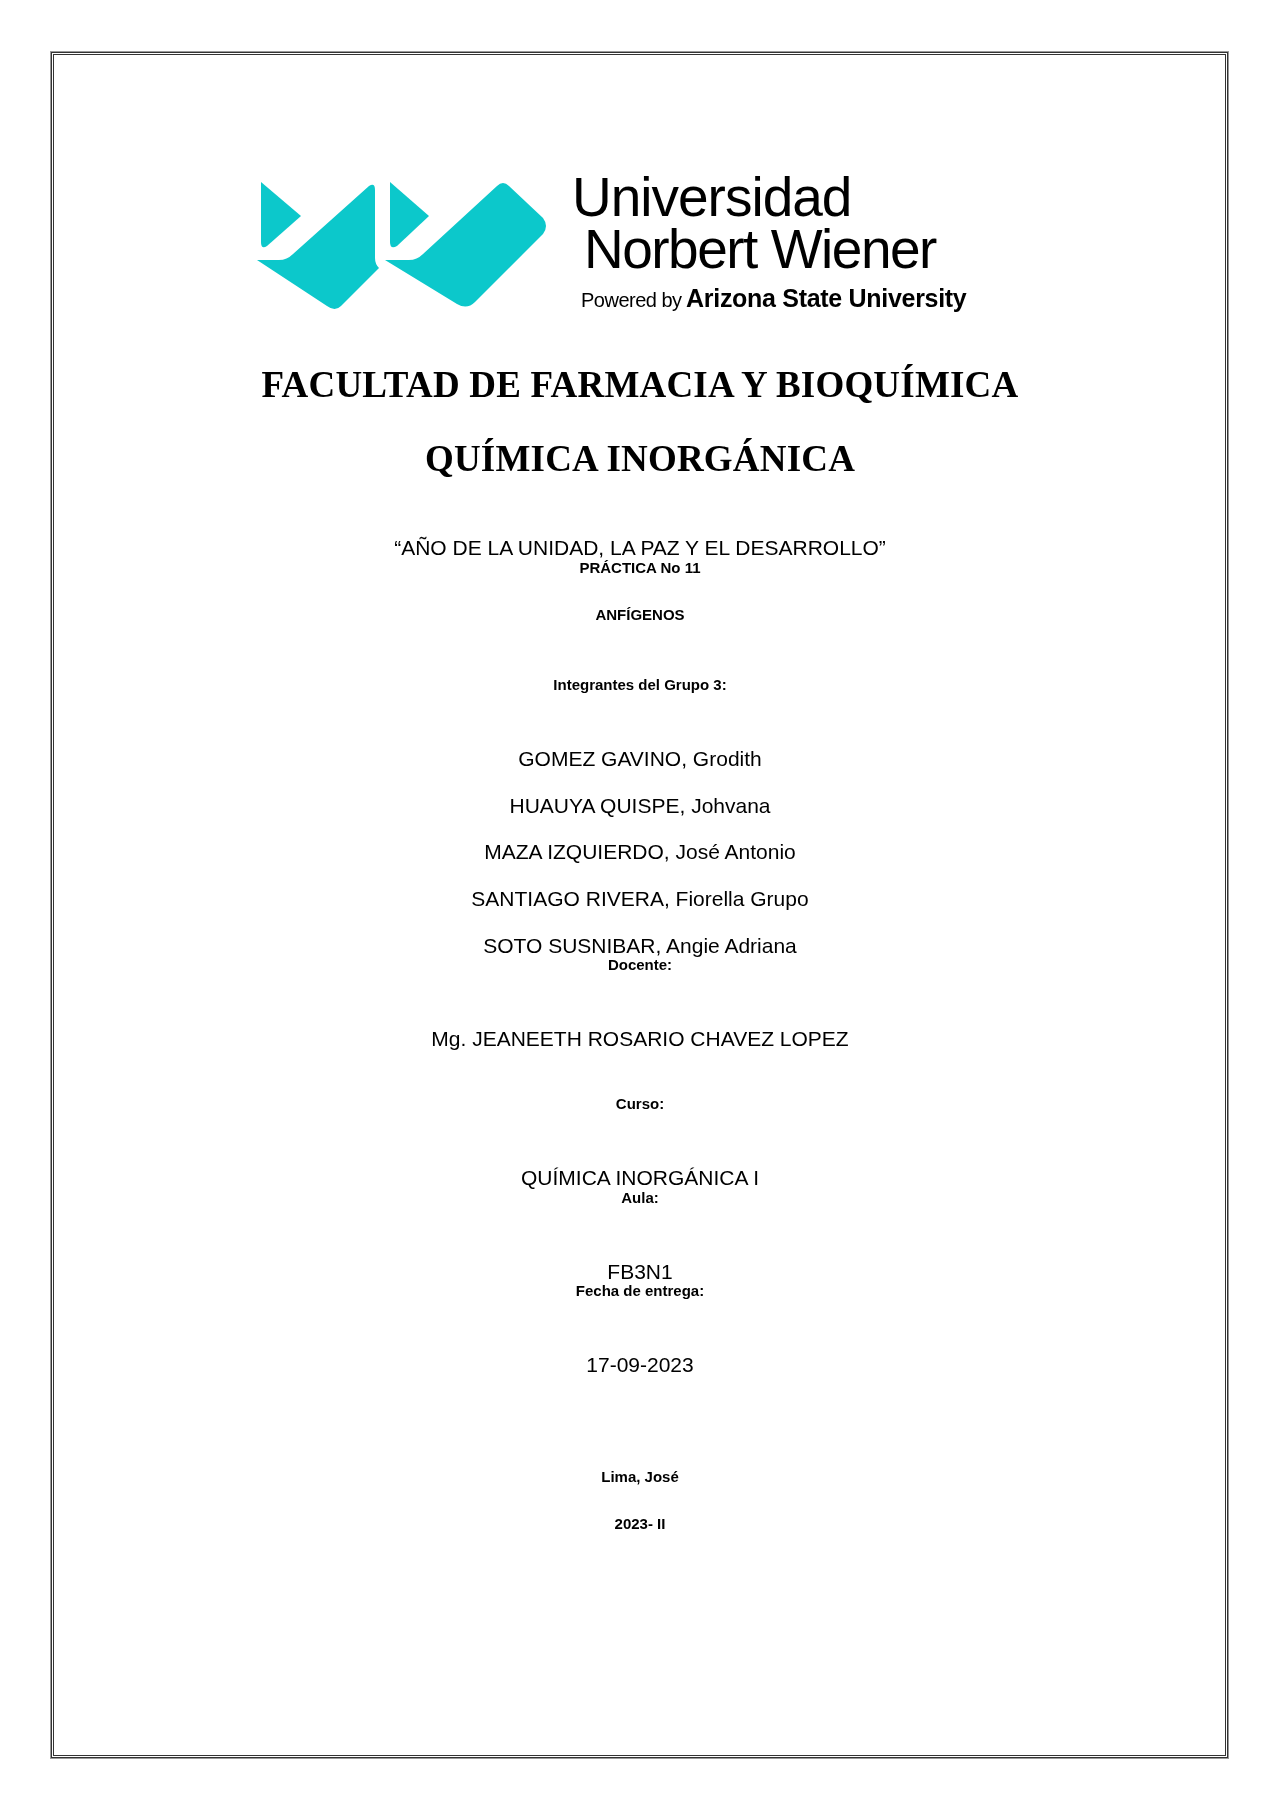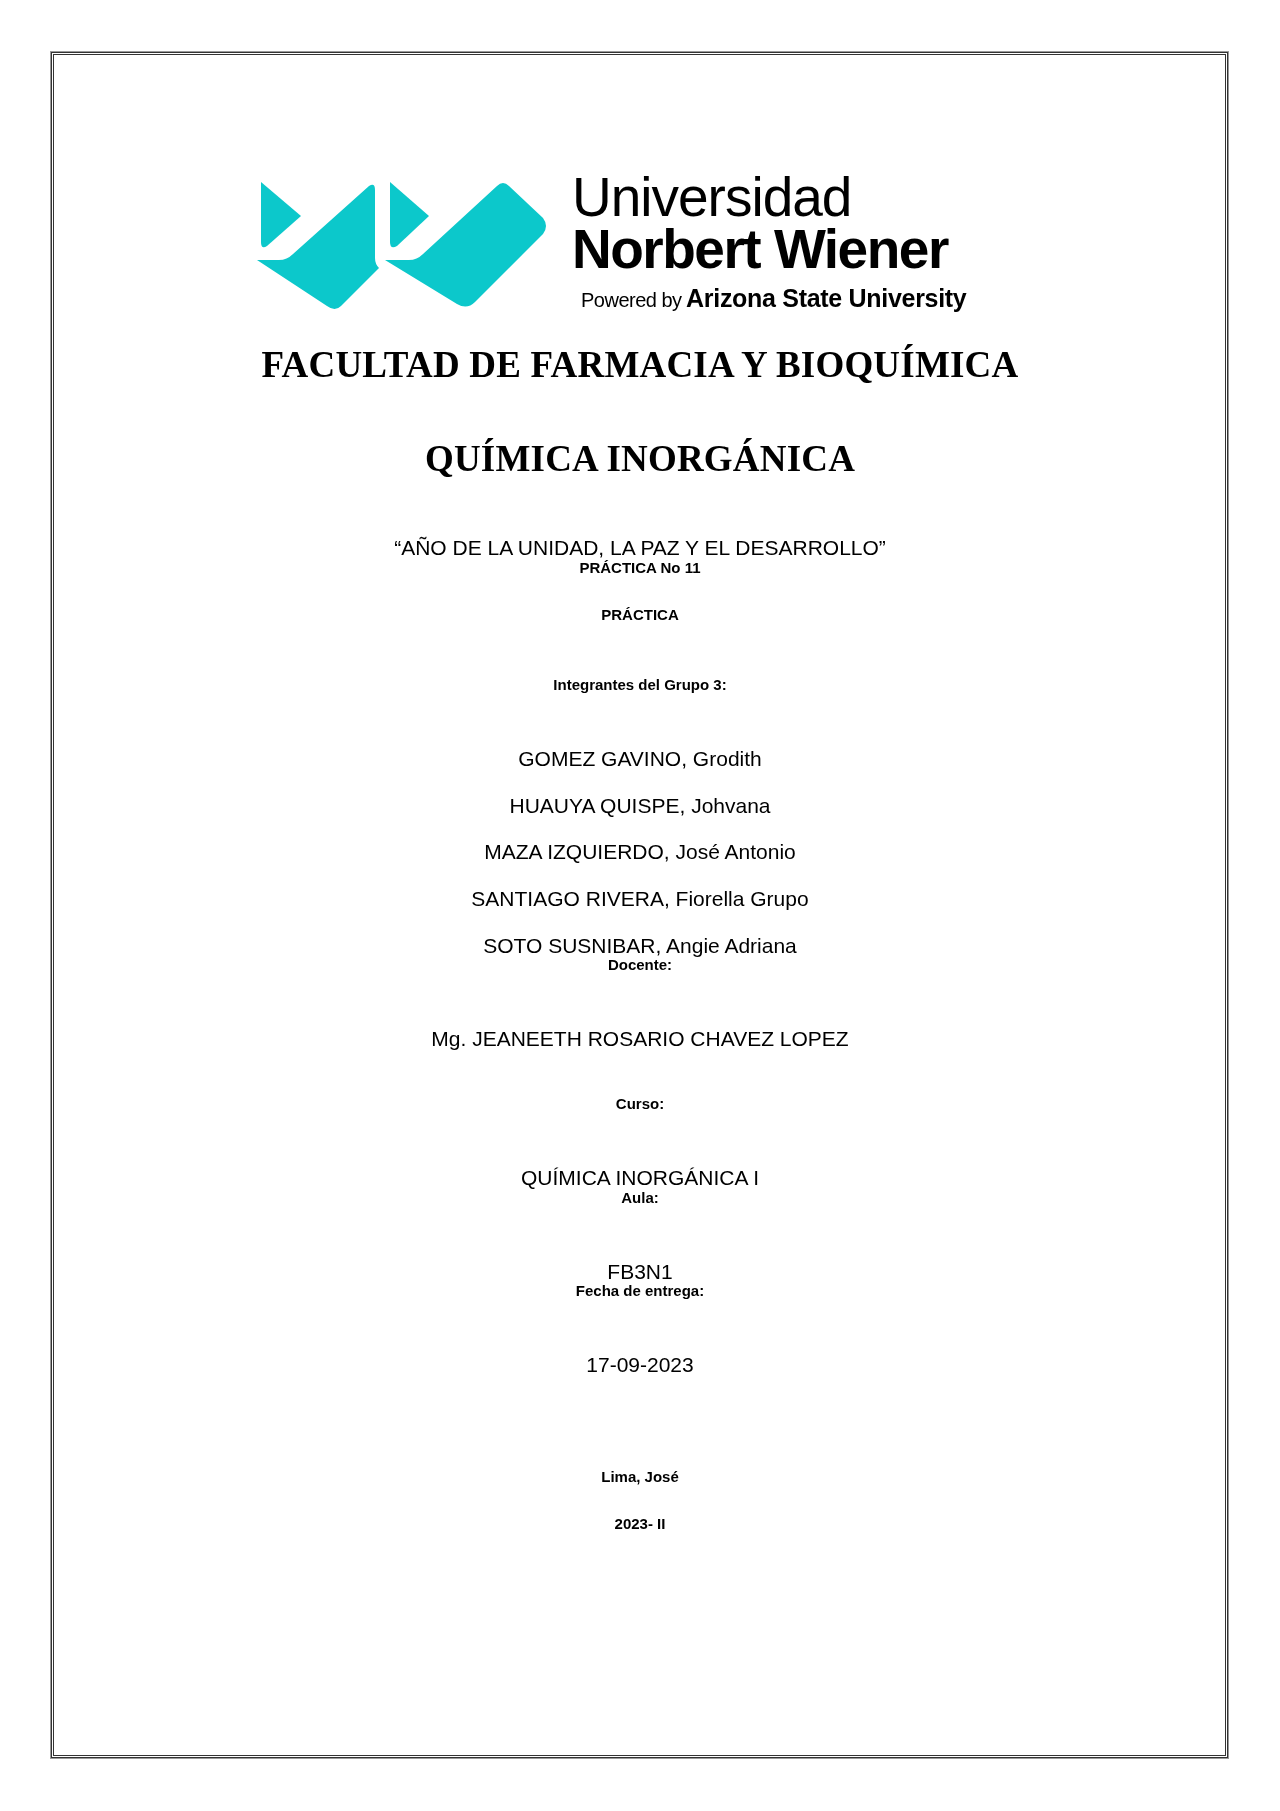--- a/index.html
+++ b/index.html
@@ -50,25 +50,25 @@
       top: -6px;
       font-family: "Liberation Sans", sans-serif;
       font-size: 55px;
       font-weight: 400;
       letter-spacing: -1px;
       line-height: 1;
       white-space: nowrap;
     }
     .logo-line2 {
       position: absolute;
-      left: 0;
+      left: 12px;
       top: 46px;
       font-family: "Liberation Sans", sans-serif;
       font-size: 55px;
-      font-weight: 700;
+      font-weight: 400;
       letter-spacing: -1.5px;
       line-height: 1;
       white-space: nowrap;
       text-align: right;
     }
     .logo-line3 {
       position: absolute;
       left: 9px;
       top: 110px;
       line-height: 1;
@@ -131,26 +131,26 @@
   <div class="logo-text">
     <div class="logo-line1">Universidad</div>
     <div class="logo-line2">Norbert Wiener</div>
     <div class="logo-line3">
       <span class="powered">Powered by</span>
       <span class="asu">Arizona State University</span>
     </div>
   </div>
 </div>
 
-<div class="line title" style="top:346px">FACULTAD DE FARMACIA Y BIOQUÍMICA</div>
+<div class="line title" style="top:366px">FACULTAD DE FARMACIA Y BIOQUÍMICA</div>
 <div class="line title" style="top:440px">QUÍMICA INORGÁNICA</div>
 
 <div class="line body-text" style="top:513px">“AÑO DE LA UNIDAD, LA PAZ Y EL DESARROLLO”</div>
 <div class="line body-bold" style="top:560px">PRÁCTICA No 11</div>
-<div class="line body-bold" style="top:607px">PRÁCTICA</div>
+<div class="line body-bold" style="top:607px">ANFÍGENOS</div>
 
 <div class="line body-bold" style="top:677px">Integrantes del Grupo 3:</div>
 <div class="line body-text" style="top:724px">GOMEZ GAVINO, Grodith</div>
 <div class="line body-text" style="top:771px">HUAUYA QUISPE, Johvana</div>
 <div class="line body-text" style="top:817px">MAZA IZQUIERDO, José Antonio</div>
 <div class="line body-text" style="top:864px">SANTIAGO RIVERA, Fiorella Grupo</div>
 <div class="line body-text" style="top:911px">SOTO SUSNIBAR, Angie Adriana</div>
 
 <div class="line body-bold" style="top:957px">Docente:</div>
 <div class="line body-text" style="top:1004px">Mg. JEANEETH ROSARIO CHAVEZ LOPEZ</div>

